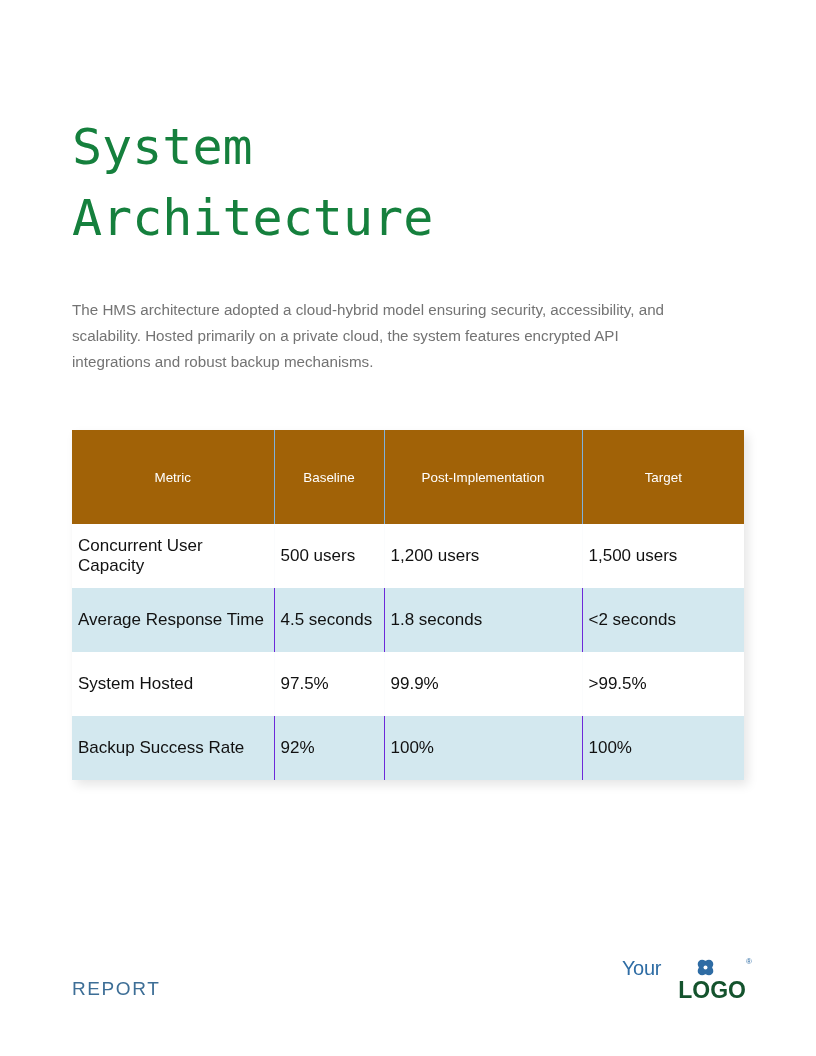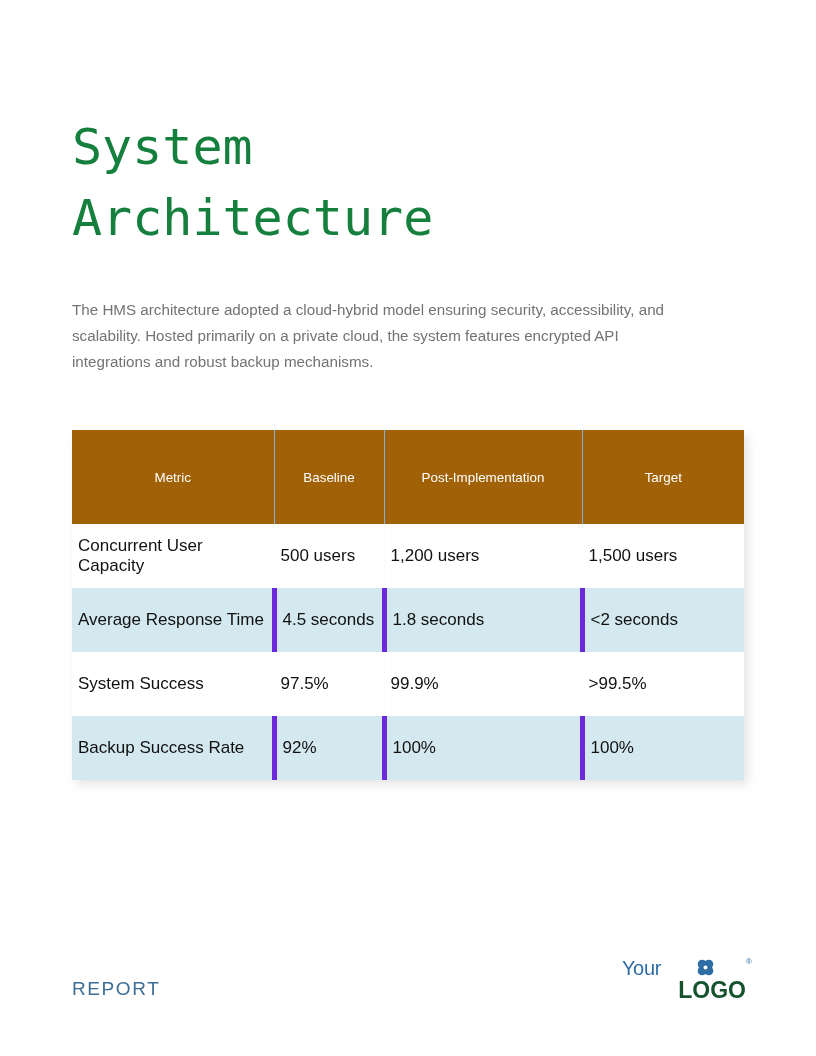--- a/index.html
+++ b/index.html
@@ -92,21 +92,21 @@
     font-weight: 400;
     padding: 0 6px;
     box-sizing: border-box;
   }
   table.metrics tbody tr.odd td {
     background: #ffffff;
     border-right: 1px solid #fbfcfd;
   }
   table.metrics tbody tr.even td {
     background: #d3e8ef;
-    border-right: 5px solid #6d28d9;
+    border-right: 1px solid #6d28d9;
   }
   table.metrics tbody tr td:last-child {
     border-right: none;
   }
 
   
   .footer-label {
     position: absolute;
     left: 72px;
     top: 978px;
@@ -190,21 +190,21 @@
           <td>1,200 users</td>
           <td>1,500 users</td>
         </tr>
         <tr class="even">
           <td>Average Response Time</td>
           <td>4.5 seconds</td>
           <td>1.8 seconds</td>
           <td>&lt;2 seconds</td>
         </tr>
         <tr class="odd">
-          <td>System Success</td>
+          <td>System Hosted</td>
           <td>97.5%</td>
           <td>99.9%</td>
           <td>&gt;99.5%</td>
         </tr>
         <tr class="even">
           <td>Backup Success Rate</td>
           <td>92%</td>
           <td>100%</td>
           <td>100%</td>
         </tr>

